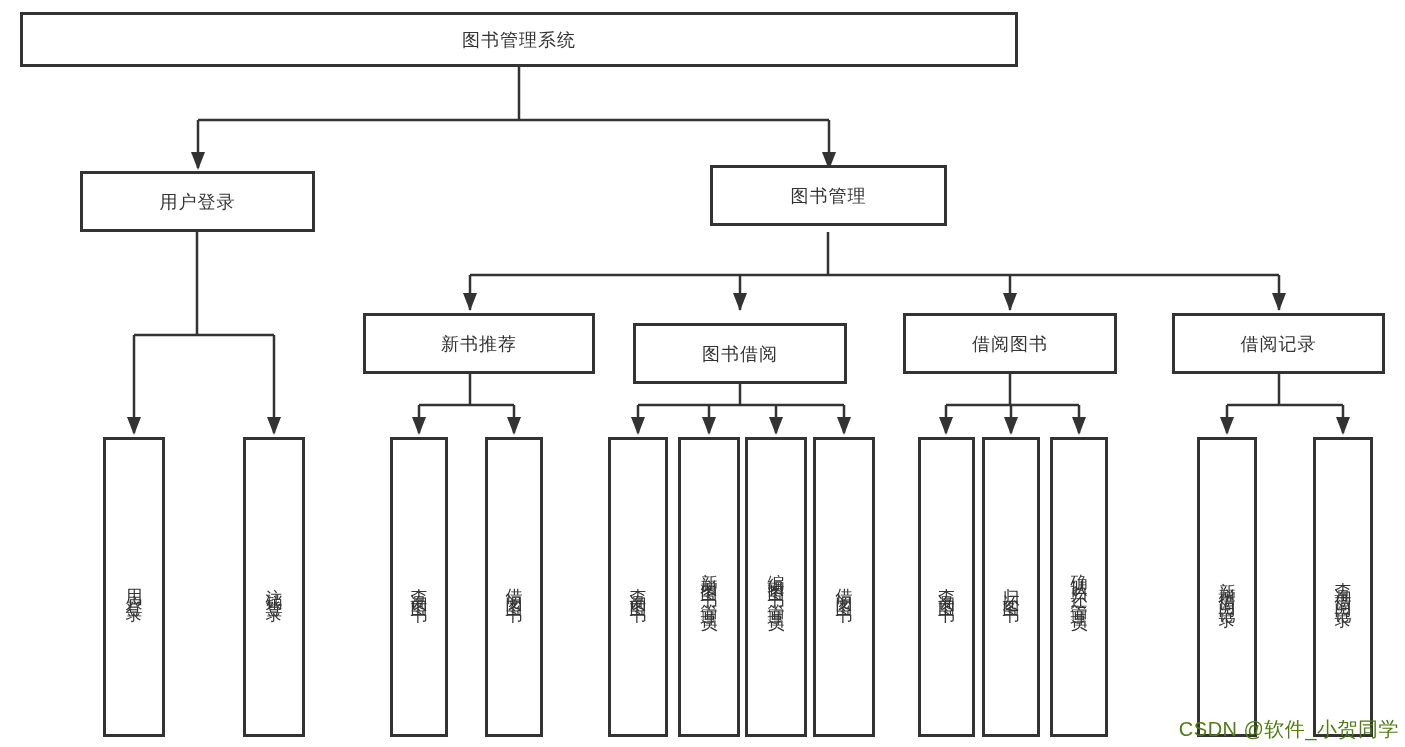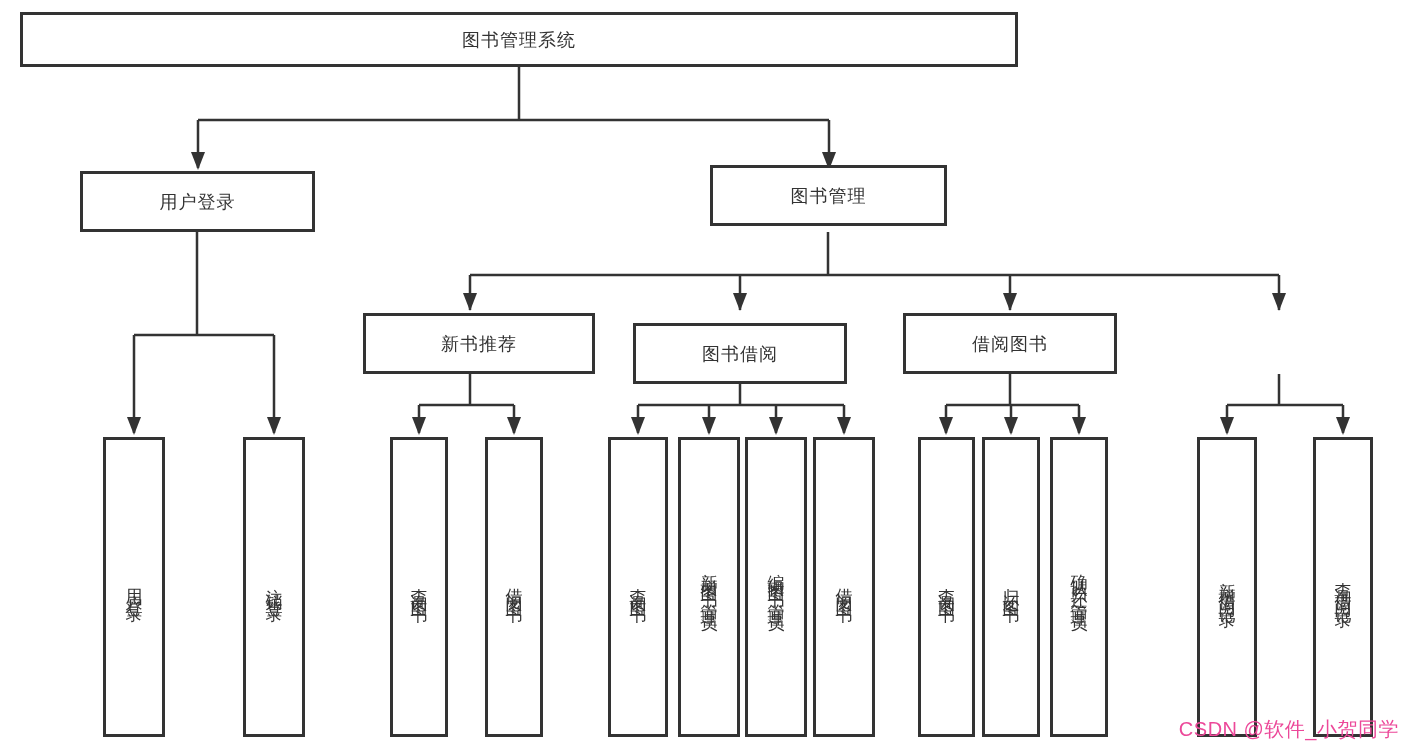--- a/index.html
+++ b/index.html
@@ -73,21 +73,21 @@
   .l-cb-query    { left: 918px;  width: 57px; }
   .l-cb-return   { left: 982px;  width: 58px; }
   .l-cb-confirm  { left: 1050px; width: 58px; }
   .l-br-add      { left: 1197px; width: 60px; }
   .l-br-query    { left: 1313px; width: 60px; }
   .watermark {
     position: absolute;
     right: 6px;
     top: 716px;
     font-size: 20px;
-    color: #ec4899;
+    color: #4d7c0f;
     letter-spacing: 0.5px;
     z-index: 5;
     white-space: nowrap;
   }
 </style>
 </head>
 <body>
 
 <div class="diagram">
 
@@ -144,20 +144,23 @@
 
   <div class="node h-text n-new-book-rec">
     <span>新书推荐</span>
   </div>
   <div class="node h-text n-book-borrow">
     <span>图书借阅</span>
   </div>
   <div class="node h-text n-current-borrow">
     <span>借阅图书</span>
   </div>
+  <div class="node h-text n-borrow-records">
+    <span>借阅记录</span>
+  </div>
 
   <div class="node v-text l-user-login">
     <span class="vlabel">用户登录</span>
   </div>
   <div class="node v-text l-logout">
     <span class="vlabel">注销登录</span>
   </div>
   <div class="node v-text l-nbr-query">
     <span class="vlabel">查询图书</span>
   </div>

